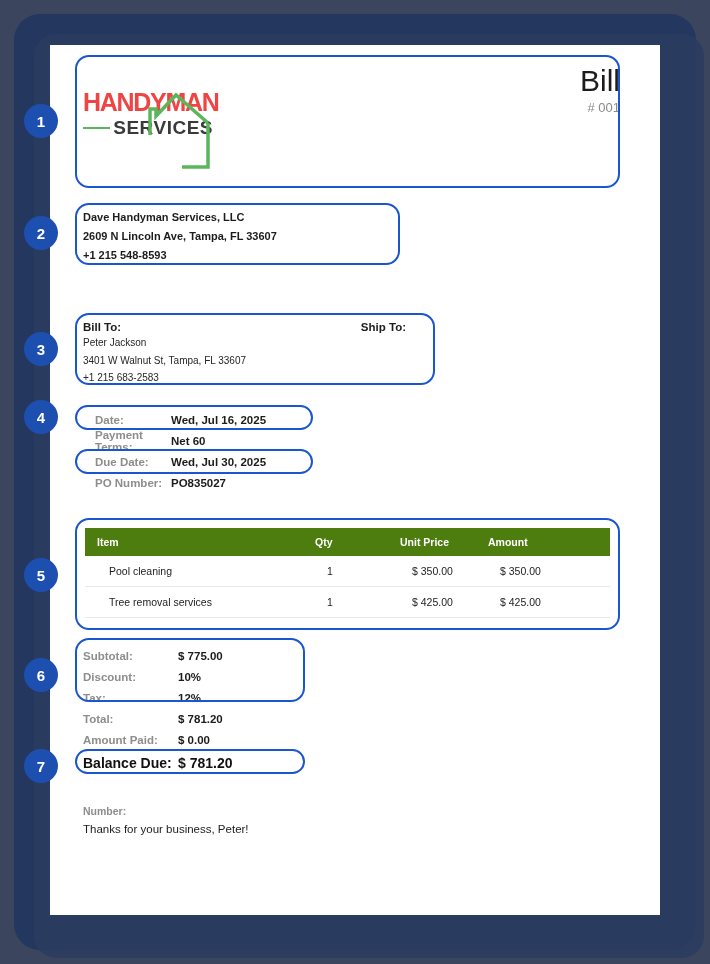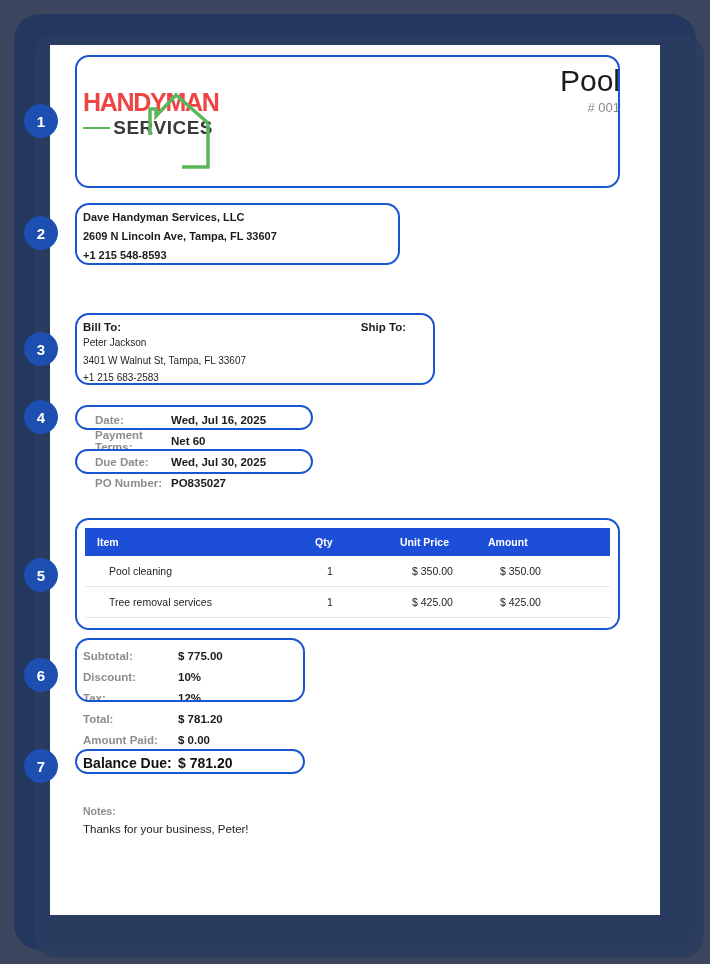--- a/index.html
+++ b/index.html
@@ -120,21 +120,21 @@
   
   .meta { position: absolute; left: 33px; top: 364px; width: 230px; }
   .meta-row { display: flex; height: 21px; align-items: center; }
   .meta-k { width: 88px; font-size: 11.5px; color: #8d8d8d; font-weight: bold; padding-left: 12px; }
   .meta-v { font-size: 11.5px; color: #1c1c1c; font-weight: bold; }
 
   
   .tbl-box { position: absolute; left: 25px; top: 473px; width: 545px; height: 112px; }
   .tbl { position: absolute; left: 35px; top: 483px; width: 525px; }
   .tbl-hd {
-    background: #1d4ed8; height: 28px; display: flex; align-items: center;
+    background: #4d7c0f; height: 28px; display: flex; align-items: center;
     padding: 0 0 0 12px;
   }
   .tbl-hd span { font-size: 10.5px; font-weight: bold; color: #ffffff; }
   .tr { display: flex; align-items: center; height: 31px; padding: 0 0 0 12px;
         border-bottom: 1px solid #e8e8e8; }
   .tr span { font-size: 10.5px; color: #1c1c1c; padding-left: 12px; }
   .c-item { width: 218px; }
   .c-qty  { width: 85px; }
   .c-unit { width: 88px; }
   .c-amt  { width: 100px; }
@@ -183,21 +183,21 @@
       <div class="logo-srv">SERVICES</div>
     </div>
   </div>
 
   <svg class="logo-house" width="72" height="88" viewBox="0 0 72 88">
     <path d="M8 40 L8 26 L14 26 L14 33 L34 12 L66 40" fill="none" stroke="#5bb65b" stroke-width="3.5" stroke-linejoin="miter"></path>
     <path d="M66 40 L66 84 L40 84" fill="none" stroke="#5bb65b" stroke-width="3.5"></path>
     <path d="M8 40 L8 52" fill="none" stroke="#5bb65b" stroke-width="3.5"></path>
   </svg>
 
-  <div class="bill-title">Pool</div>
+  <div class="bill-title">Bill</div>
   <div class="bill-num"># 001</div>
 
   <div class="hl co-box"></div>
   <div class="co-lines">
     <div>Dave Handyman Services, LLC</div>
     <div>2609 N Lincoln Ave, Tampa, FL 33607</div>
     <div>+1 215 548-8593</div>
   </div>
 
   <div class="hl bt-box"></div>
@@ -279,16 +279,16 @@
         <span class="tot-k">Amount Paid:</span>
         <span class="tot-v">$ 0.00</span>
       </div>
       <div class="tot-row big">
         <span class="tot-k">Balance Due:</span>
         <span class="tot-v">$ 781.20</span>
       </div>
     </div>
 
   <div class="notes">
-    <div class="notes-k">Notes:</div>
+    <div class="notes-k">Number:</div>
     <div class="notes-v">Thanks for your business, Peter!</div>
   </div>
 </div>
 
 </body></html>

